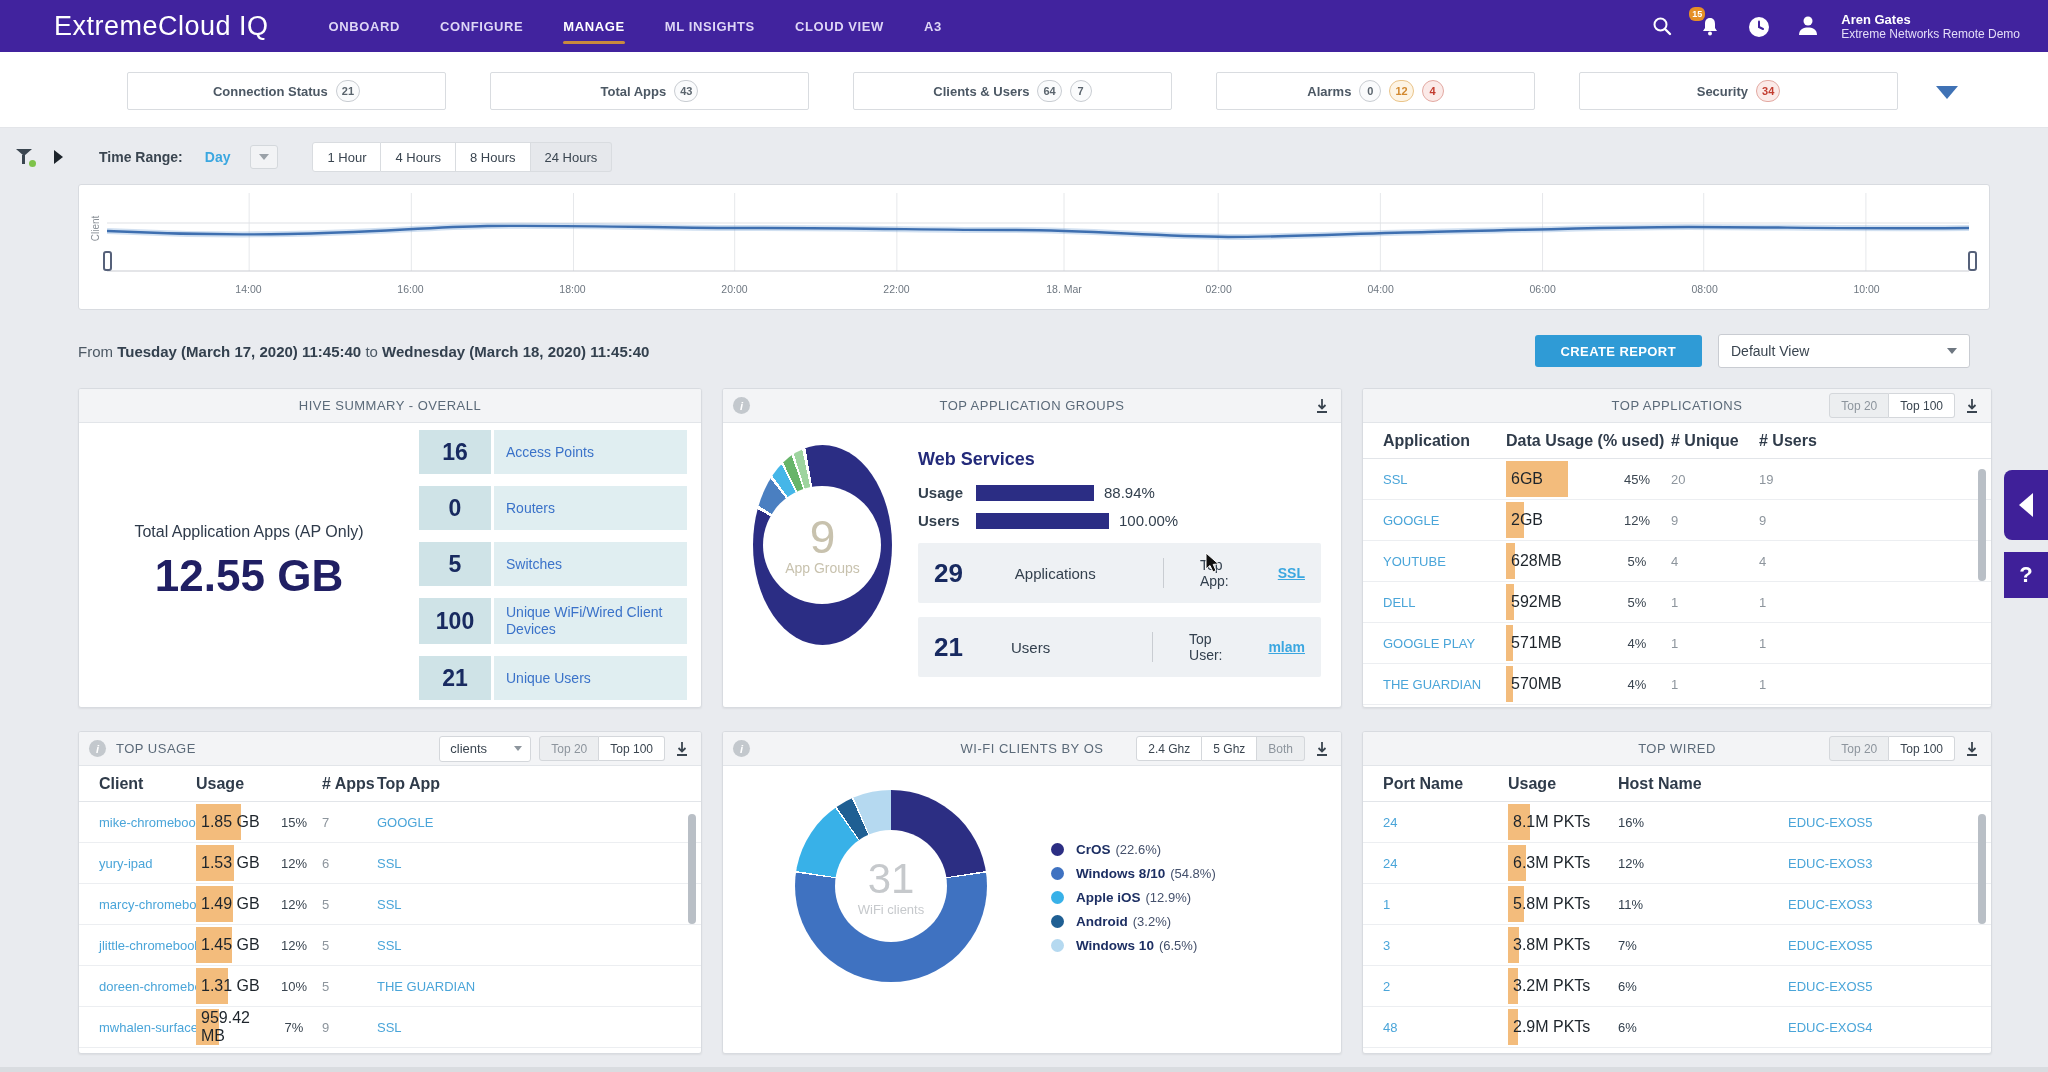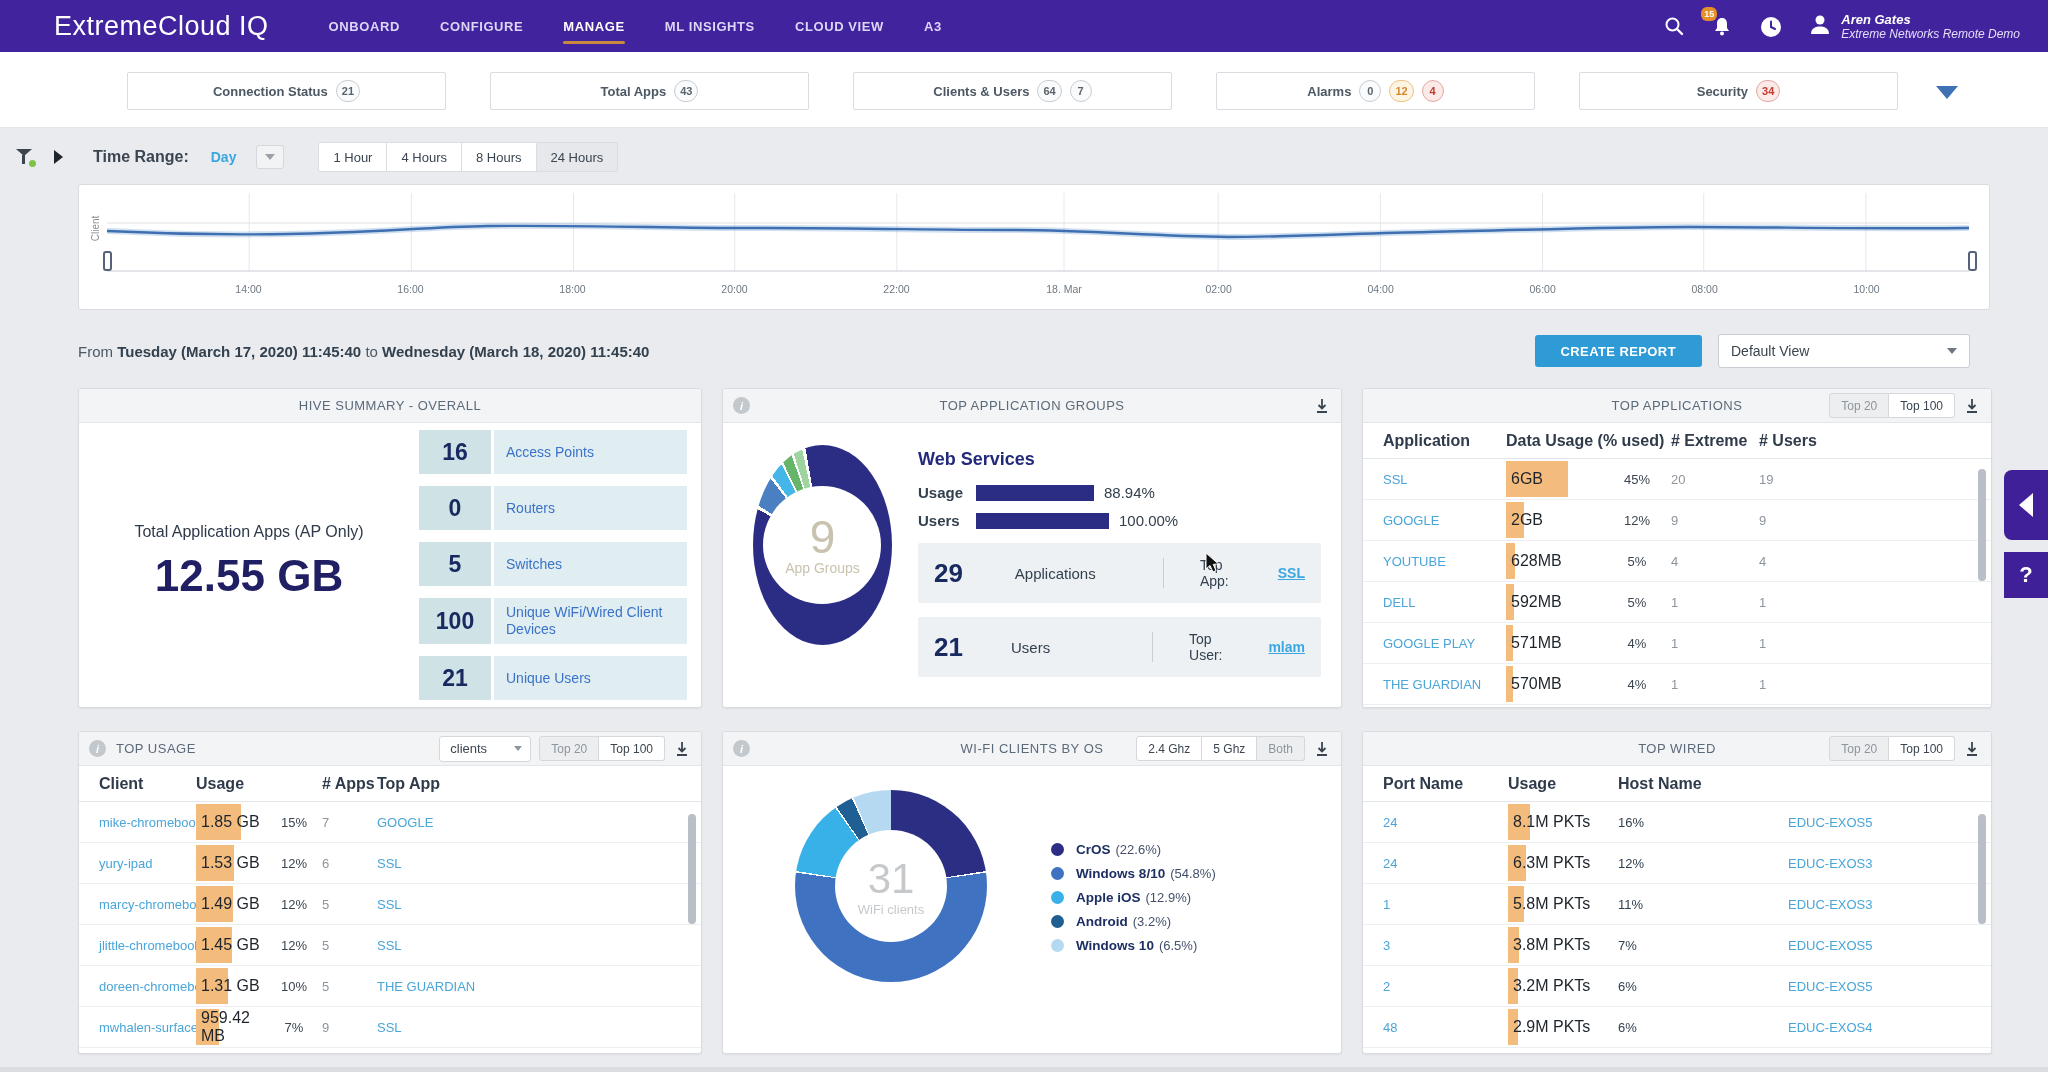--- a/index.html
+++ b/index.html
@@ -9,21 +9,21 @@
   
   .nav { height:52px; background:#41239e; display:flex; align-items:center; padding:0 28px 0 54px; position:relative; }
   .brand { color:#fff; font-size:27px; letter-spacing:.5px; font-weight:400; margin-right:60px; white-space:nowrap; }
   .nav-items { display:flex; gap:40px; align-items:center; height:100%; }
   .nav-item { color:#ded6f6; font-size:13px; letter-spacing:.6px; font-weight:700; height:100%; display:flex; align-items:center; position:relative; cursor:pointer; }
   .nav-item.active { color:#fff; }
   .nav-item.active::after { content:""; position:absolute; left:0; right:0; bottom:8px; height:3px; background:#c98a3e; border-radius:2px; }
   .nav-right { margin-left:auto; display:flex; align-items:center; gap:26px; }
   .nav-icon { width:22px; height:22px; position:relative; cursor:pointer; }
   .badge-orange { position:absolute; top:-8px; left:-10px; background:#e58f26; color:#fff; font-size:9px; font-weight:700; padding:2px 3px; border-radius:6px; }
-  .user-chip { display:flex; gap:8px; cursor:pointer;font-style:italic; }
+  .user-chip { display:flex; align-items:center; gap:20px; cursor:pointer; }
   .user-name { color:#fff; font-size:13px; font-weight:700; line-height:15px; }
   .user-org { color:#e4ddf8; font-size:12px; line-height:14px; }
 
   
   .status-band { background:#fff; height:76px; padding:20px 0 0 0; position:relative; border-bottom:1px solid #e3e5e9; }
   .status-tabs { display:flex; gap:44px; margin:0 150px 0 127px; }
   .status-tab { flex:1; height:38px; border:1px solid #d9dce0; background:#fff; border-radius:2px;
     display:flex; align-items:center; justify-content:center; gap:8px; cursor:pointer; }
   .status-label { font-size:13px; color:#4c5864; font-weight:700; }
   .pill { min-width:22px; height:22px; border-radius:11px; border:1px solid #c9cdd2; background:#fafbfc;
@@ -33,21 +33,21 @@
   .collapse-caret { position:absolute; right:90px; top:34px; width:0; height:0; cursor:pointer;
     border-left:11px solid transparent; border-right:11px solid transparent; border-top:13px solid #3f72b5; }
 
   
   .filter-row { display:flex; align-items:center; height:34px; margin:12px 0 0 16px; gap:10px; }
   .funnel { width:18px; height:16px; position:relative; cursor:pointer; }
   .funnel::before { content:""; position:absolute; left:0; top:0; border-left:8px solid transparent; border-right:8px solid transparent; border-top:7px solid #3a4550; }
   .funnel::after { content:""; position:absolute; left:6px; top:6px; width:3px; height:9px; background:#3a4550; }
   .funnel-dot { position:absolute; right:-2px; bottom:-2px; width:7px; height:7px; border-radius:50%; background:#7ec24a; }
   .expand-caret { width:0; height:0; border-top:7px solid transparent; border-bottom:7px solid transparent; border-left:9px solid #1d242b; margin:0 6px 0 10px; cursor:pointer; }
-  .tr-label { font-size:16px; color:#3a4550; font-weight:700; margin-left:14px; }
+  .tr-label { font-size:14px; color:#3a4550; font-weight:700; margin-left:20px; }
   .tr-value { font-size:14px; color:#3ba7e0; font-weight:700; margin-left:12px; cursor:pointer; }
   .mini-select { width:28px; height:24px; background:#f2f3f5; border:1px solid #d4d8dc; border-radius:3px; margin-left:10px;
     display:flex; align-items:center; justify-content:center; cursor:pointer; }
   .mini-select::after { content:""; border-left:5px solid transparent; border-right:5px solid transparent; border-top:6px solid #9aa1a8; }
   .range-group { display:flex; margin-left:24px; }
   .range-btn { height:30px; padding:0 14px; background:#fff; border:1px solid #d9dce0; border-left-width:0;
     font-size:13px; color:#3a4550; display:flex; align-items:center; cursor:pointer; }
   .range-btn:first-child { border-left-width:1px; border-radius:3px 0 0 3px; }
   .range-btn:last-child { border-radius:0 3px 3px 0; }
   .range-btn.active { background:#e6e8ec; }
@@ -419,21 +419,21 @@
           <svg width="18" height="18" viewBox="0 0 18 18">
               <path d="M9 2 L9 11 M5.5 8 L9 11.5 L12.5 8" stroke="#3a4550" stroke-width="1.8" fill="none"></path>
               <line x1="4" y1="15" x2="14" y2="15" stroke="#3a4550" stroke-width="1.8"></line>
             </svg>
         </span>
       </div>
     </div>
     <div class="thead ta-grid">
       <span class="th">Application</span>
       <span class="th" style="grid-column:2/4">Data Usage (% used)</span>
-      <span class="th"># Extreme</span>
+      <span class="th"># Unique</span>
       <span class="th"># Users</span>
     </div>
     <div class="trow ta-grid">
       <span class="cell link">SSL</span>
       <span class="usage-cell">
           <span class="bar" style="width:62px"></span>
           <span class="usage-text">6GB</span>
         </span>
       <span class="cell pctv">45%</span>
       <span class="cell dim">20</span>

